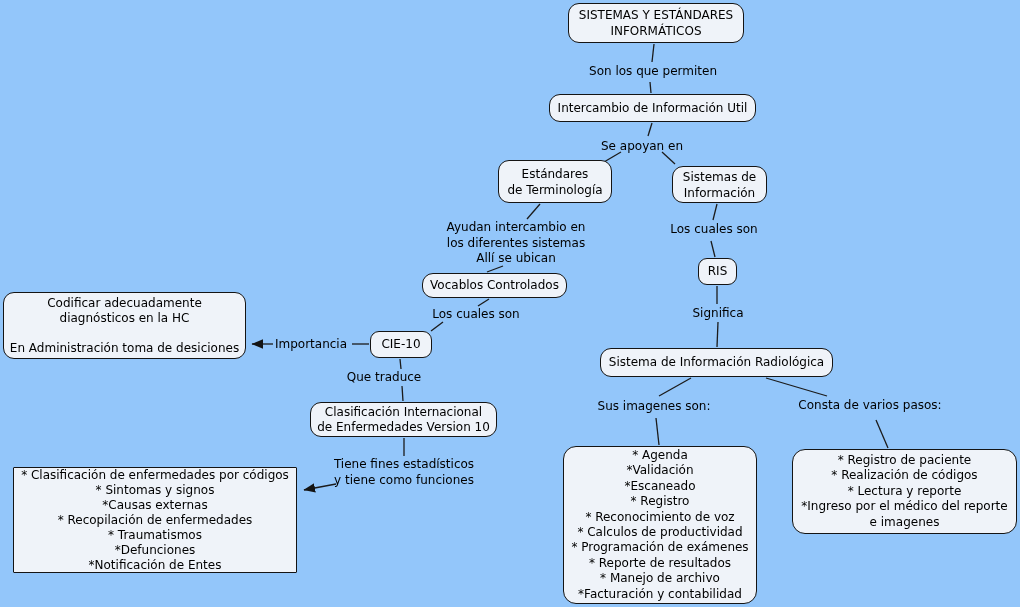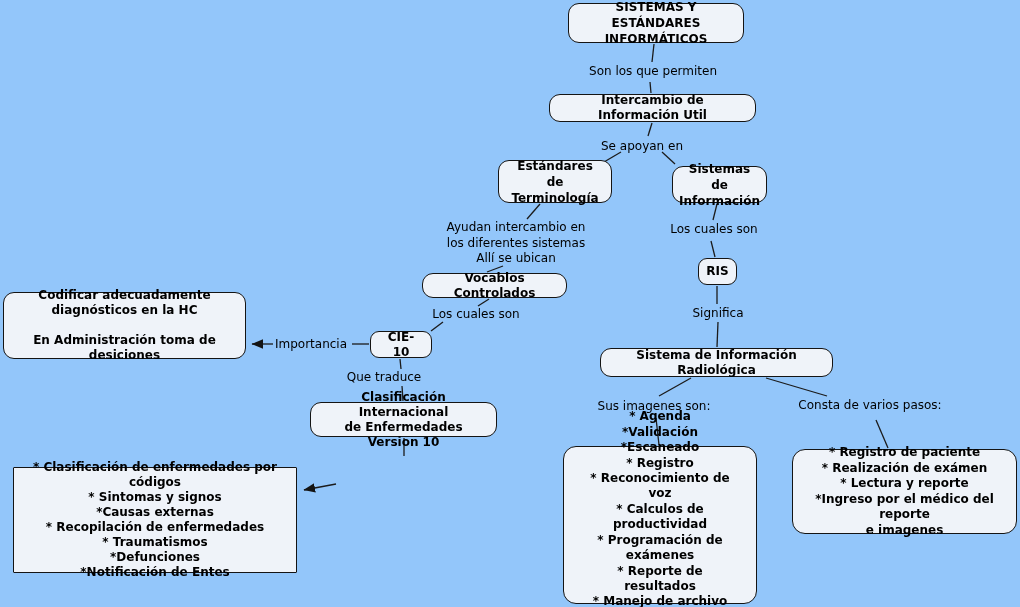--- a/index.html
+++ b/index.html
@@ -16,22 +16,21 @@
   .node {
     position:absolute;
     background:#EFF3F9;
     border:1.5px solid #141414;
     border-radius:11px;
     display:flex; align-items:center; justify-content:center;
     text-align:center;
     white-space:pre-line;
     font-size:12px; line-height:15px;
     box-sizing:border-box;
-    padding:2px 16px;
-    font-weight:bold;
+    padding:2px 4px;
   }
   .lbl {
     position:absolute;
     transform:translateX(-50%);
     text-align:center;
     white-space:pre-line;
     font-size:12px; line-height:15.5px;
   }
   
   #n-title        {left:568px; top:3px;   width:176px; height:40px; line-height:16px;}
@@ -124,31 +123,33 @@
 *Validación
 *Escaneado
 * Registro
 * Reconocimiento de voz
 * Calculos de productividad
 * Programación de exámenes
 * Reporte de resultados
 * Manejo de archivo
 *Facturación y contabilidad</div>
   <div class="node" id="n-pasos">* Registro de paciente
-* Realización de exámen
+* Realización de códigos
 * Lectura y reporte
 *Ingreso por el médico del reporte
 e imagenes</div>
 
   <div class="lbl" id="l-permiten">Son los que permiten</div>
   <div class="lbl" id="l-apoyan">Se apoyan en</div>
   <div class="lbl" id="l-ayudan">Ayudan intercambio en
 los diferentes sistemas
 Allí se ubican</div>
   <div class="lbl" id="l-cuales-izq">Los cuales son</div>
   <div class="lbl" id="l-importancia">Importancia</div>
   <div class="lbl" id="l-traduce">Que traduce</div>
+  <div class="lbl" id="l-fines">Tiene fines estadísticos
+y tiene como funciones</div>
   <div class="lbl" id="l-cuales-der">Los cuales son</div>
   <div class="lbl" id="l-significa">Significa</div>
   <div class="lbl" id="l-funciones">Sus imagenes son:</div>
   <div class="lbl" id="l-pasos">Consta de varios pasos:</div>
 
 </div>
 
 </body></html>

